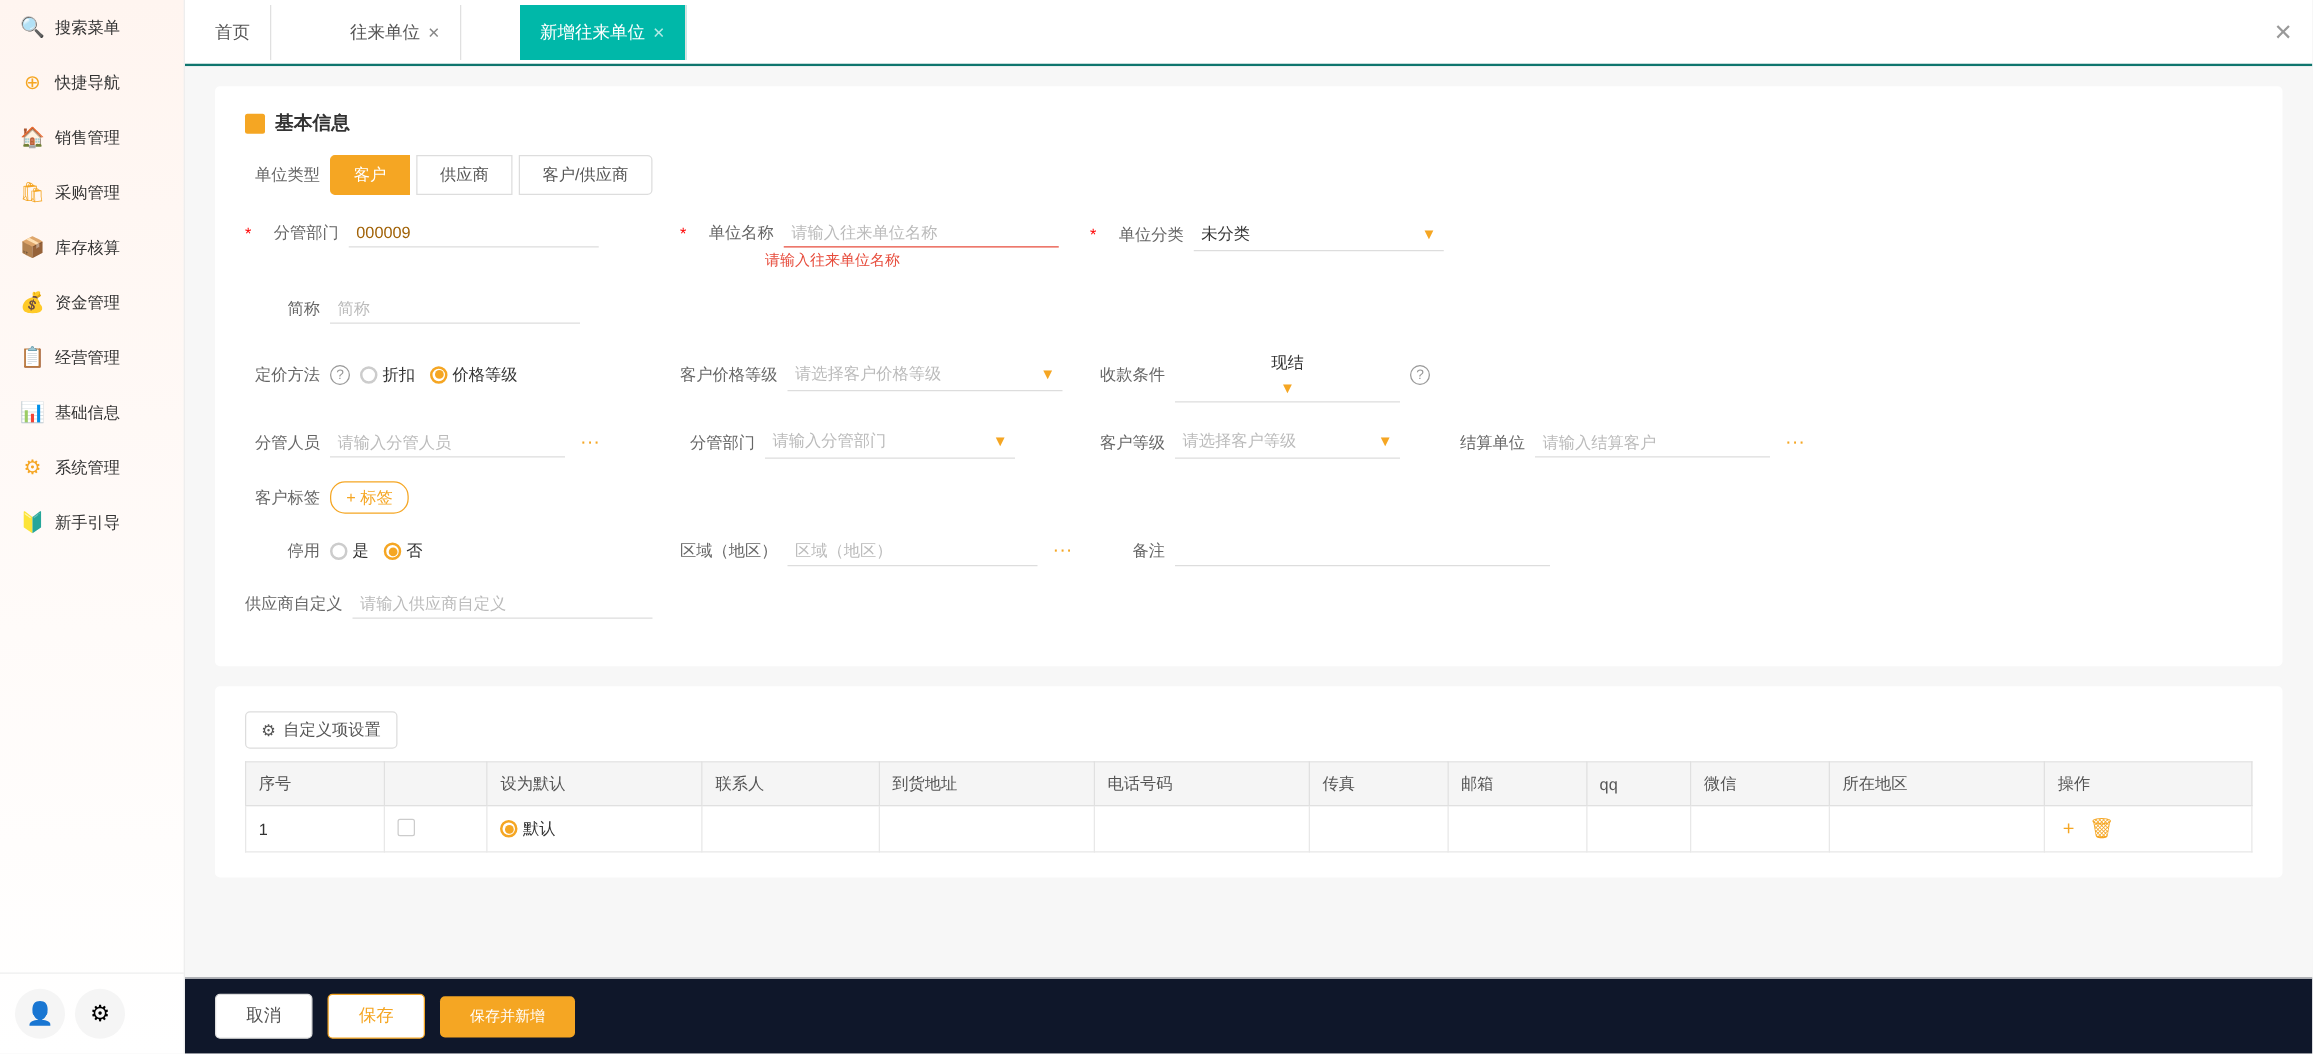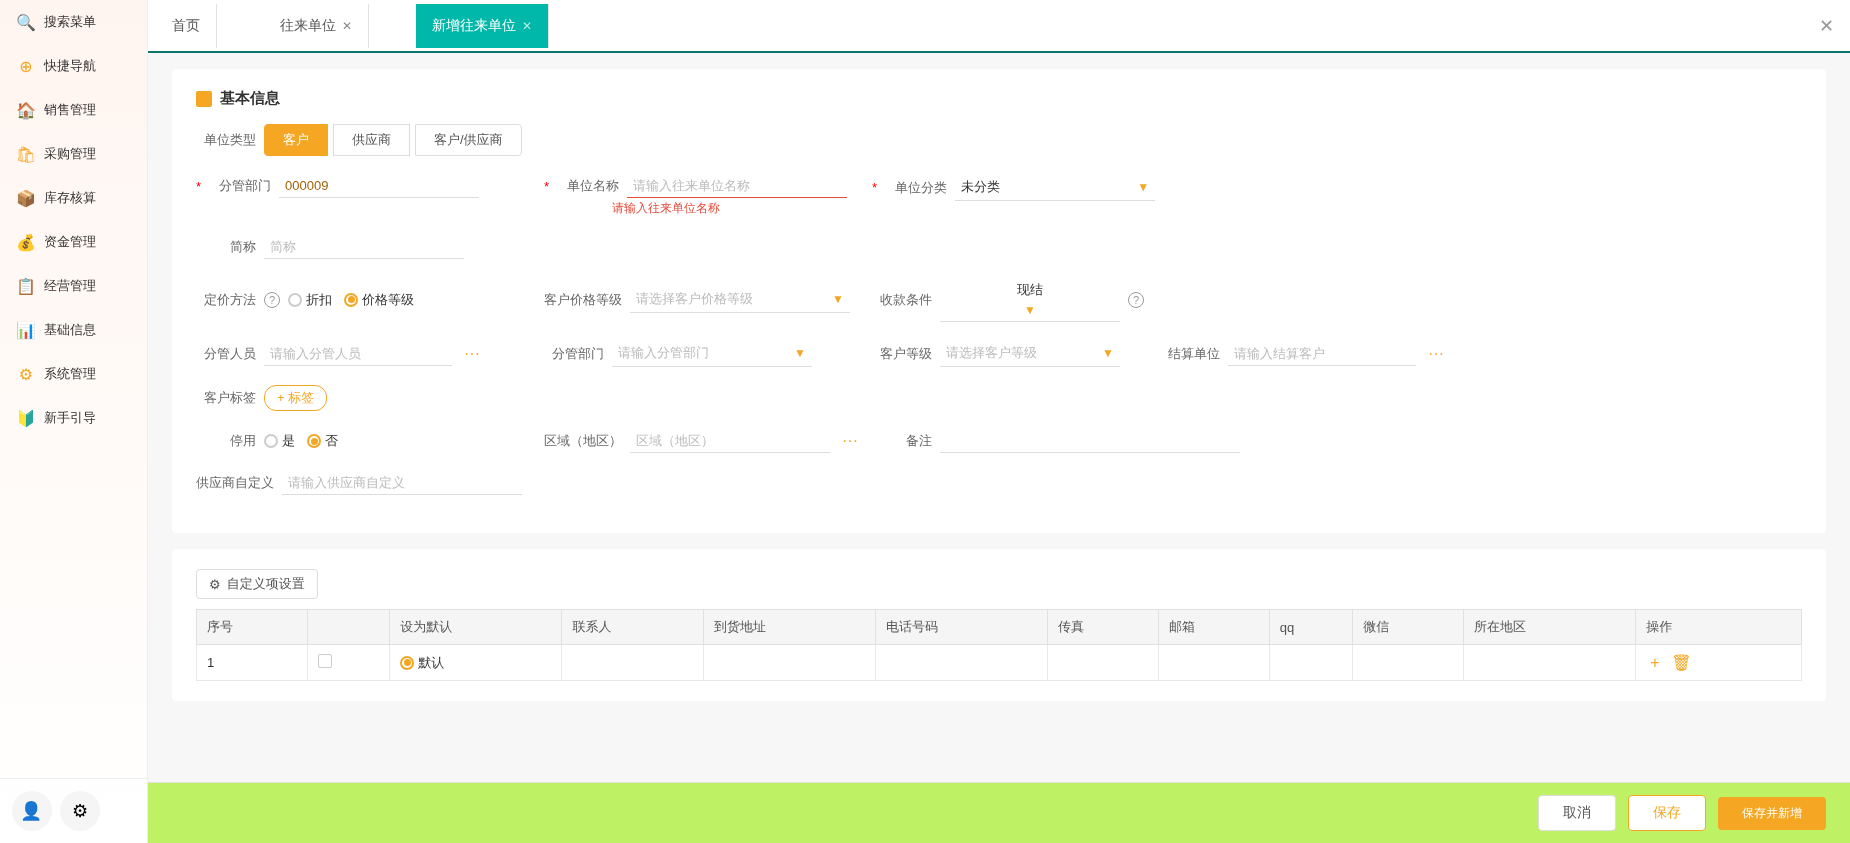--- a/index.html
+++ b/index.html
@@ -288,25 +288,25 @@
       text-align: right;
       font-size: 13px;
       color: #999;
       margin-bottom: 6px;
       cursor: pointer;
     }
 
     
     .footer-bar {
       display: flex;
-      justify-content: flex-end;
+      justify-content: flex-start;
       align-items: center;
       gap: 12px;
       padding: 12px 24px;
-      background: #bef264;
+      background: #0f172a;
       border-top: 1px solid #e0e0e0;
       flex-shrink: 0;
     }
     .btn-cancel {
       padding: 8px 24px;
       border: 1px solid #ddd;
       border-radius: 4px;
       background: #fff;
       color: #555;
       cursor: pointer;

